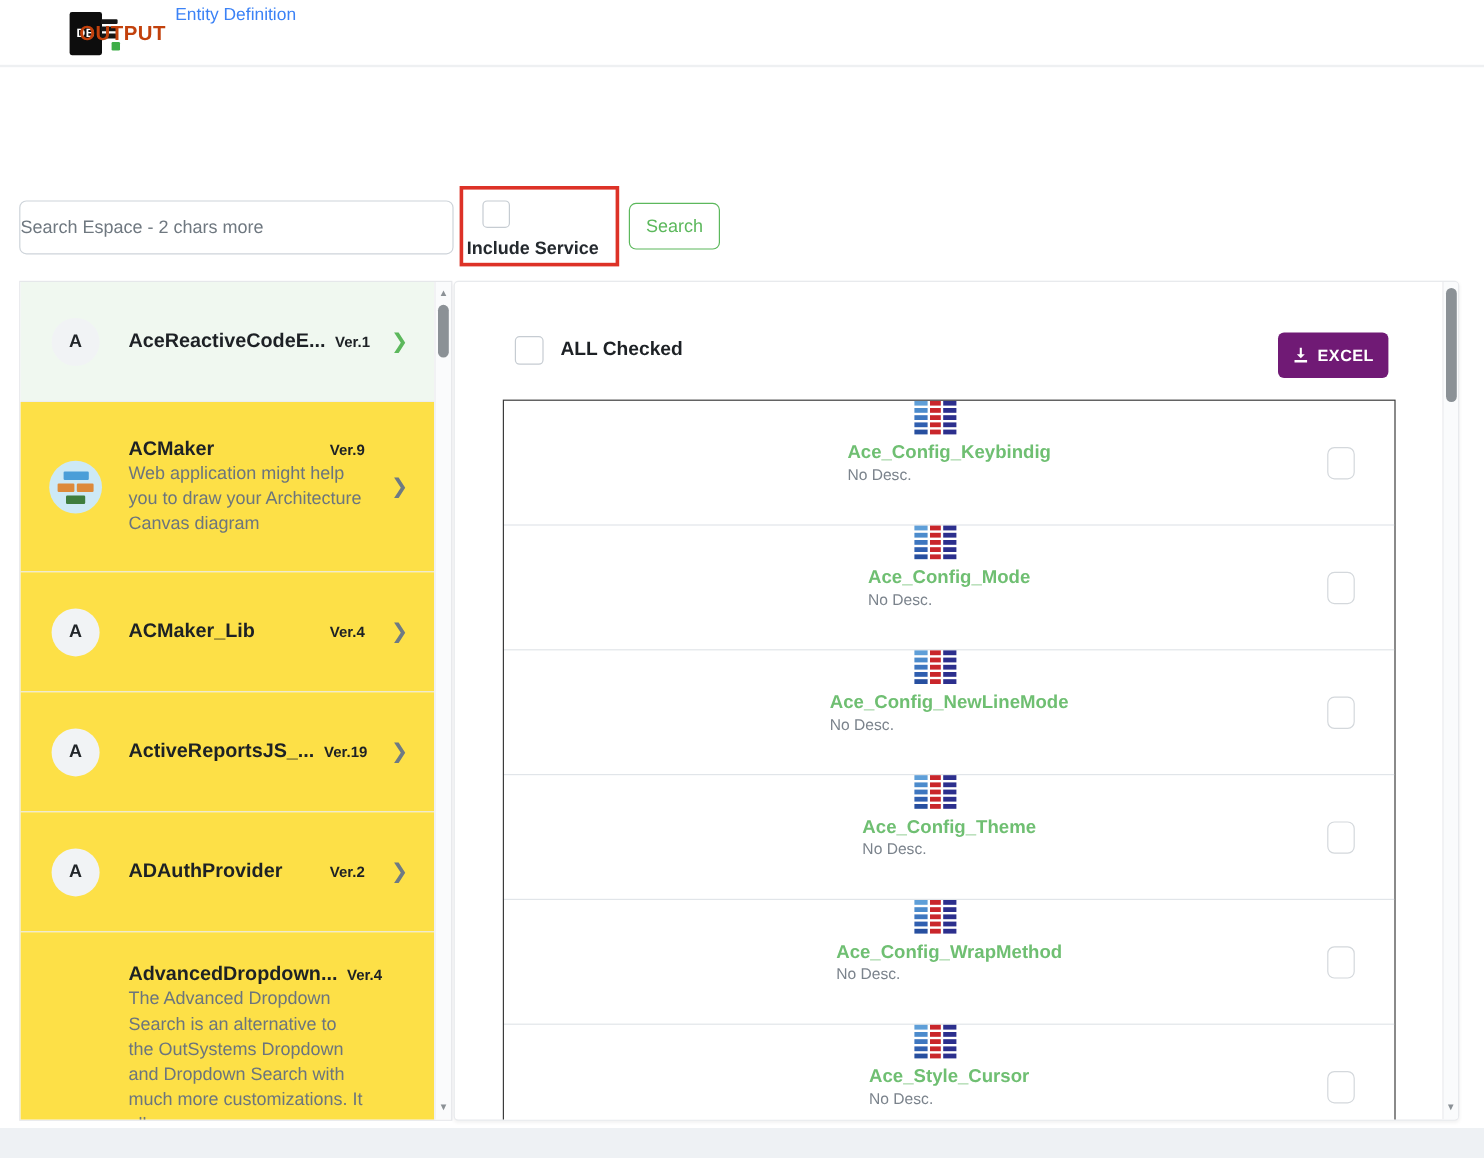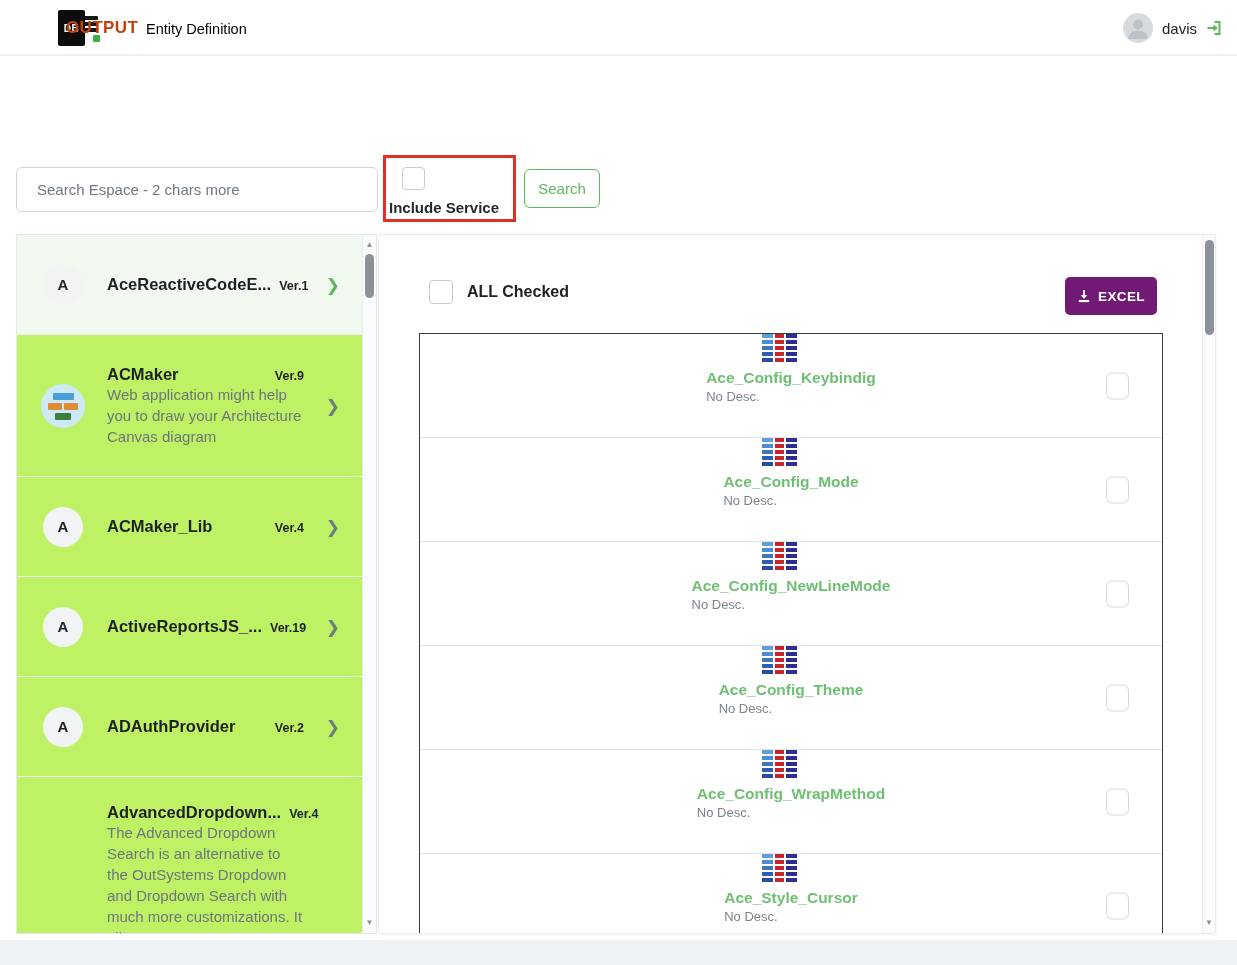--- a/index.html
+++ b/index.html
@@ -11,49 +11,49 @@
   .topbar { position:absolute; left:0; top:0; width:1237px; height:56px; background:#fff;
             border-bottom:2px solid #eef0f2; display:flex; align-items:center; z-index:5; }
   .logo { position:absolute; left:14px; top:8px; width:42px; height:40px;margin-left:44px; }
   .logo .door { position:absolute; left:0; top:2px; width:27px; height:36px; background:#0d0d0d; border-radius:2px;
                 display:flex; align-items:center; justify-content:center; }
   .logo .door span { color:#fff; font-weight:bold; font-size:10px; letter-spacing:.5px; }
   .logo .rows { position:absolute; left:26px; top:8px; width:14px; }
   .logo .rows i { display:block; height:4px; background:#161616; margin-bottom:2px; border-radius:1px; }
   .logo .rows b { position:absolute; right:-2px; bottom:-8px; width:7px; height:7px; background:#3fae49; border-radius:1px; }
   .brand { position:absolute; left:66px; top:18px; font-size:17px; font-weight:bold; letter-spacing:.4px; color:#c2410c; }
-  .navlink { position:absolute; left:146px; top:21px; font-size:14.5px; color:#000000; cursor:pointer; }
+  .navlink { position:absolute; left:146px; top:5px; font-size:14.5px; color:#3b82f6; cursor:pointer; }
   .userbox { position:absolute; right:14px; top:0; height:56px; display:flex; align-items:center; gap:9px; }
   .uavatar { width:30px; height:30px; border-radius:50%; background:#d8dbde; overflow:hidden; position:relative; }
   .uavatar svg { display:block; }
   .uname { font-size:15px; color:#212529; }
   .logout svg { display:block; }
 
   
   .page-title { position:absolute; left:17px; top:96px; font-size:31px; font-weight:600; color:#24292e; letter-spacing:.2px; }
 
   
   .search-input { position:absolute; left:16px; top:167px; width:362px; height:45px; border:1px solid #ced4da;
-                  border-radius:6px; padding:0 20px; font-size:15px; color:#495057; outline:none;
+                  border-radius:6px; padding:0 0; font-size:15px; color:#495057; outline:none;
                   font-family:inherit; }
   .search-input::placeholder { color:#6f7880; }
   .annotation { position:absolute; left:383px; top:155px; width:133px; height:67px; border:3px solid #dd3227; }
   .svc-check { position:absolute; left:402px; top:167px; width:23px; height:23px; background:#fff;
                border:1px solid #c6ccd2; border-radius:4px; }
   .svc-label { position:absolute; left:389px; top:199px; font-size:15px; font-weight:bold; color:#24292e; }
   .search-btn { position:absolute; left:524px; top:169px; width:76px; height:39px; background:#fff;
                 border:1px solid #5cb85c; color:#5cb85c; font-size:15px; border-radius:6px; cursor:pointer;
                 font-family:inherit; }
 
   
   .left-panel { position:absolute; left:16px; top:234px; width:361px; height:700px; background:#fff;
                 border:1px solid #e5e7ea; overflow:hidden; }
   .espace-list { position:absolute; left:0; top:0; right:14px; bottom:0; overflow:hidden; }
   .espace-item { position:relative; display:flex; align-items:center; height:100px; padding:0 58px 0 26px;
-                 border-bottom:1px solid #ebedf0; background:#bef264; cursor:pointer; }
+                 border-bottom:1px solid #ebedf0; background:#fde047; cursor:pointer; }
   .espace-item.selected { background:#f0f8f0; }
   .espace-item:nth-child(2) { height:142px; }
   .espace-item:nth-child(6) { height:300px; align-items:flex-start; padding-top:26px; }
   .espace-item:nth-child(6) .chevron { display:none; }
   .espace-item:nth-child(6) .avatar { visibility:hidden; }
   .avatar { width:40px; height:40px; border-radius:50%; background:#f1f3f5; flex:0 0 40px; margin-right:24px;
             display:flex; align-items:center; justify-content:center; position:relative; }
   .avatar-letter { font-size:15px; font-weight:bold; color:#212529; }
   .acm { display:none; width:44px; height:44px; border-radius:50%; background:#cde9f6; position:absolute;
          left:-2px; top:-2px; }
@@ -130,35 +130,20 @@
         </div>
       <div class="rows">
           <i></i>
           <i></i>
           <i></i>
           <b></b>
         </div>
     </div>
     <span class="brand">OUTPUT</span>
     <span class="navlink">Entity Definition</span>
-    <div class="userbox">
-      <span class="uavatar">
-        <svg width="30" height="30" viewBox="0 0 30 30">
-          <circle cx="15" cy="11.5" r="5" fill="#bdc2c7"></circle>
-          <path d="M5 26c1-6 5-8.5 10-8.5s9 2.5 10 8.5z" fill="#bdc2c7"></path>
-        </svg>
-      </span>
-      <span class="uname">davis</span>
-      <span class="logout">
-        <svg width="17" height="16" viewBox="0 0 16 16">
-          <path fill="#5cb85c" d="M8 1h6v14H8v-2h4V3H8z"></path>
-          <path fill="#5cb85c" d="M7 4.5l4.5 3.5L7 11.5V9H1V7h6z"></path>
-        </svg>
-      </span>
-    </div>
   </header>
 
 
   <input class="search-input" type="text" placeholder="Search Espace - 2 chars more" style="">
   <div class="annotation"></div>
   <span class="svc-check"></span>
   <span class="svc-label">Include Service</span>
   <button class="search-btn">Search</button>
 
   <aside class="left-panel">

